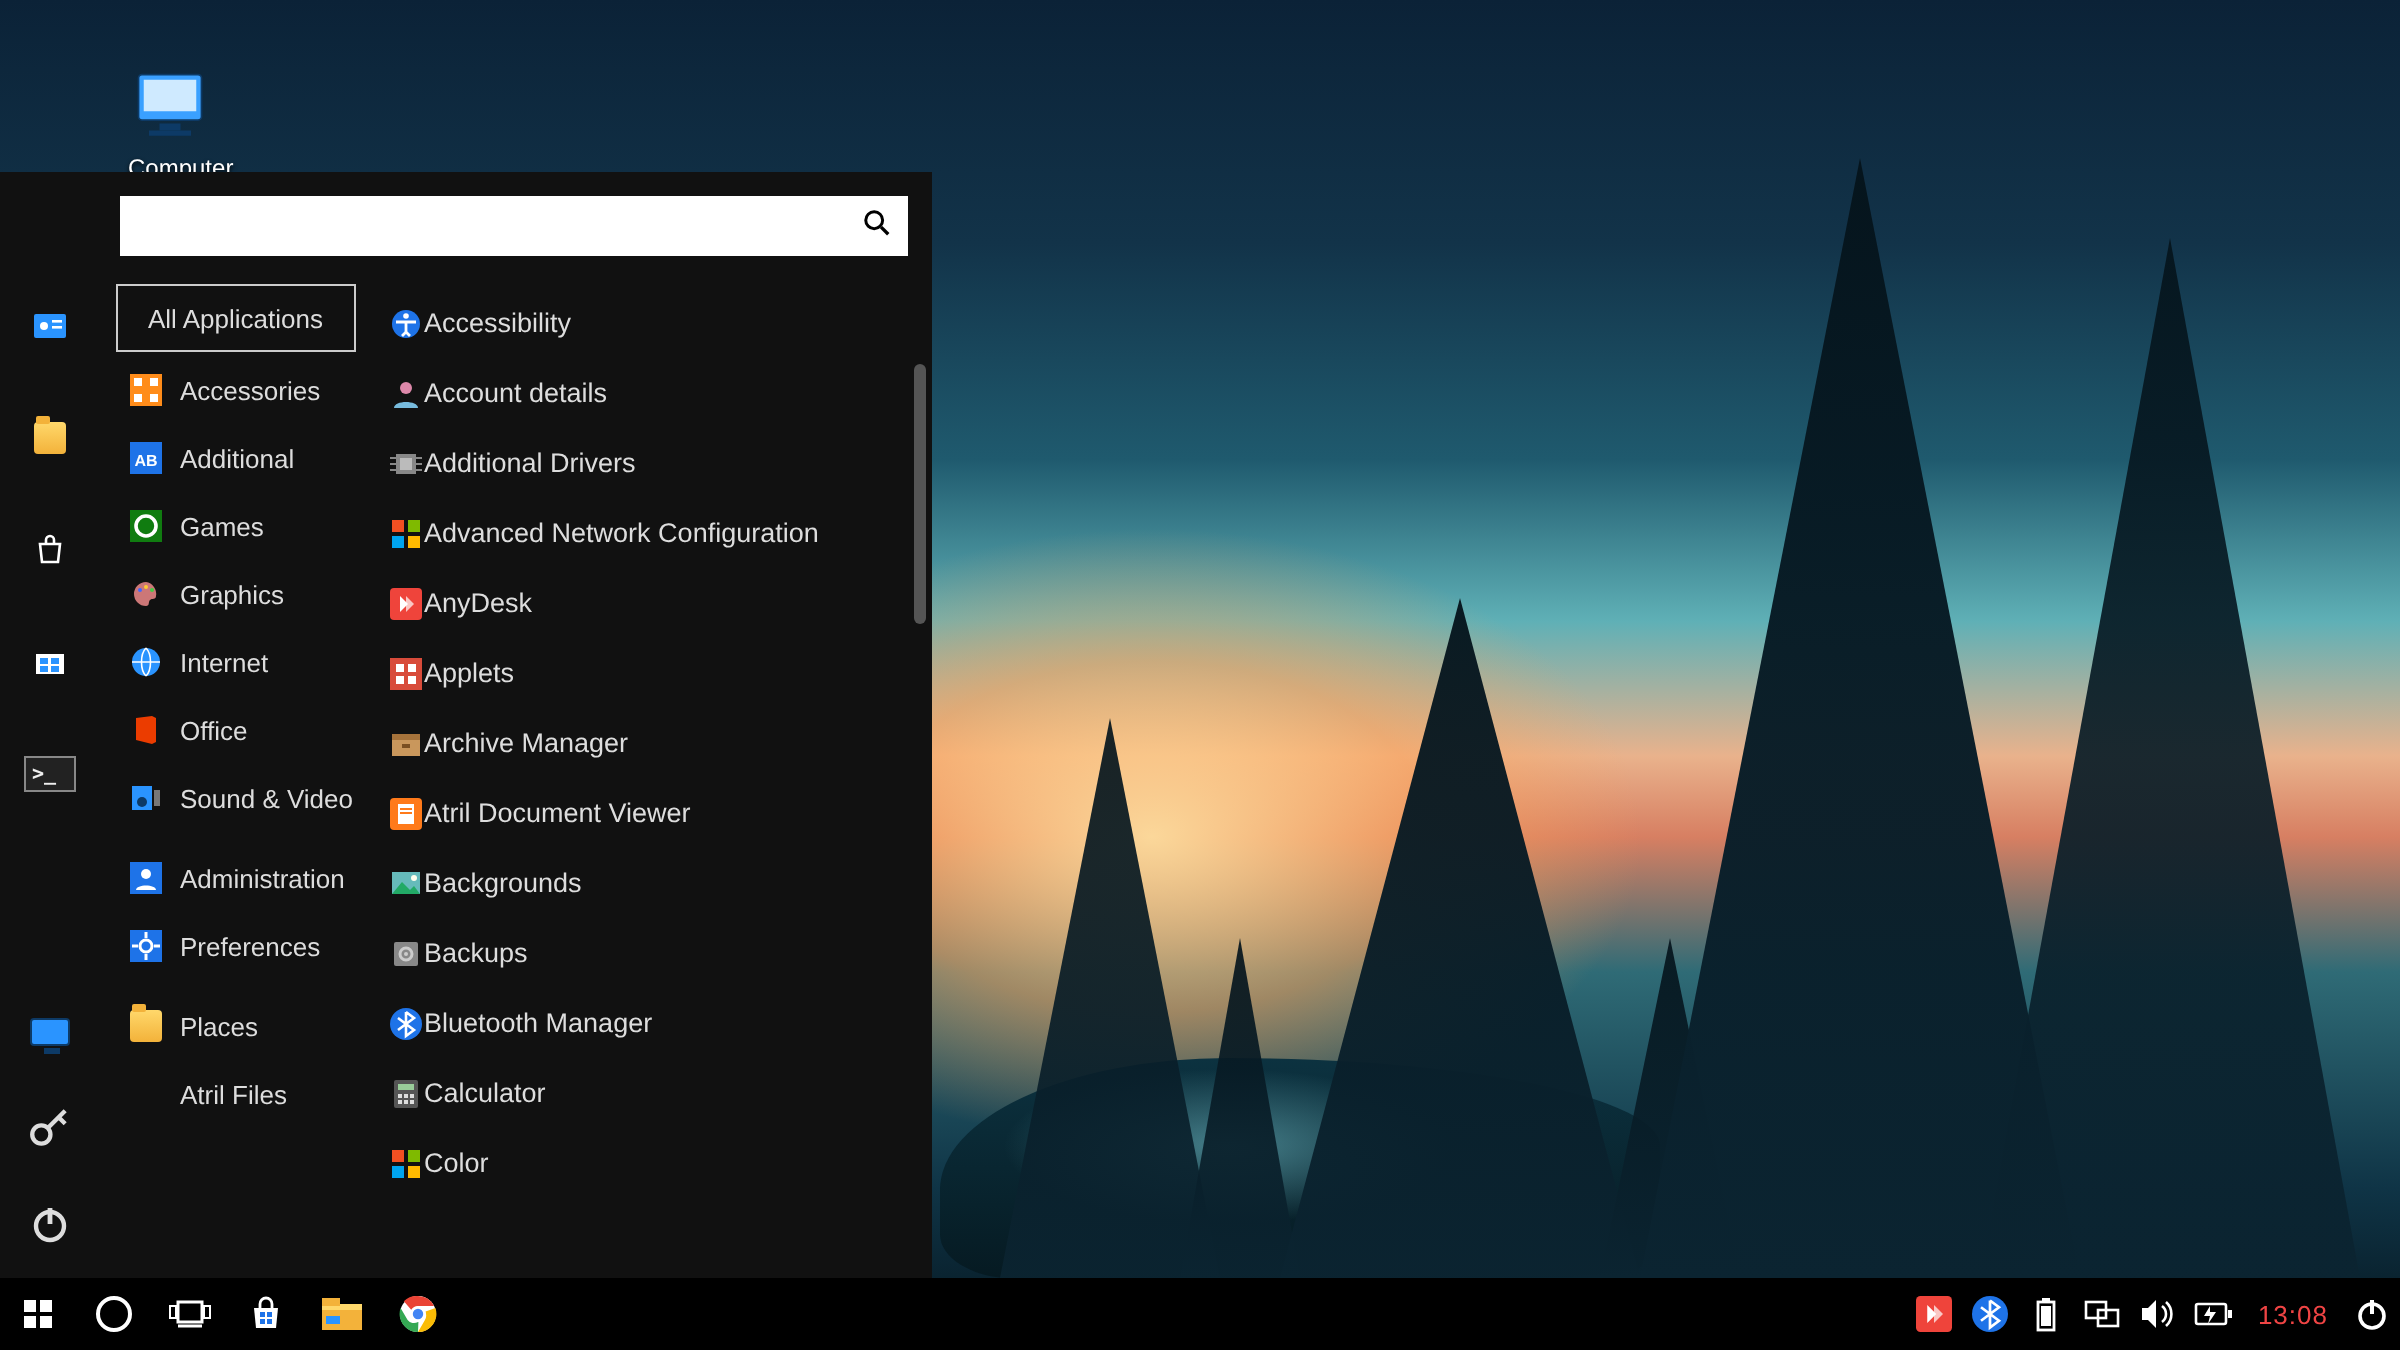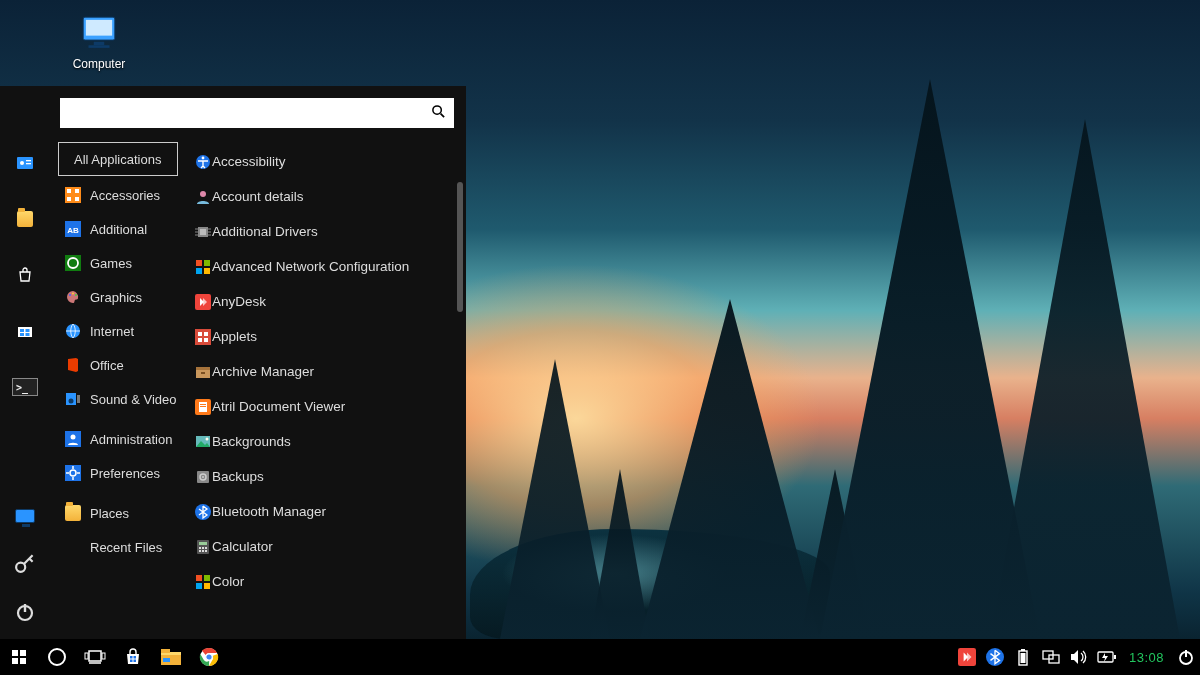--- a/index.html
+++ b/index.html
@@ -16,21 +16,21 @@
 .tree{position:absolute;bottom:36px;background:linear-gradient(#05141c,#0b2431);clip-path:polygon(50% 0,100% 100%,0 100%);opacity:.92}
 .t1{left:500px;width:110px;height:280px}
 .t2{left:590px;width:60px;height:170px}
 .t3{left:640px;width:180px;height:340px;opacity:.96}
 .t4{left:800px;width:70px;height:170px}
 .t5{right:160px;width:220px;height:560px;opacity:.98}
 .t6{right:20px;width:190px;height:520px}
 .t0{left:200px;width:80px;height:220px;opacity:.4}
 .water{position:absolute;left:470px;bottom:36px;width:360px;height:110px;background:radial-gradient(ellipse 160px 55px at 40% 40%,rgba(120,200,210,.55),transparent 70%),linear-gradient(#0c3240,#061a22);border-radius:40% 60% 20% 10%/60% 40% 10% 20%;filter:blur(.3px)}
 
-.desktop-icon{position:absolute;top:12px;left:64px;text-align:center;color:#fff;text-shadow:0 1px 2px #000;font-size:12px;width:70px;cursor:pointer}
+.desktop-icon{position:absolute;top:32px;left:64px;color:#fff;text-shadow:0 1px 2px #000;font-size:12px;width:70px;cursor:pointer}
 .desktop-icon svg{width:42px;height:42px}
 
 
 .startmenu{position:absolute;left:0;bottom:36px;top:86px;width:466px;background:#111;color:#ddd;display:flex;flex-direction:column}
 .search-row{padding:12px 12px 8px 60px}
 .search{display:flex;align-items:center;background:#fff;color:#000;height:30px;padding:0 8px}
 .search input{flex:1;border:none;outline:none;font-size:14px;background:transparent}
 .search .mag{font-size:15px}
 
 .columns{flex:1;display:flex;overflow:hidden;position:relative}
@@ -44,21 +44,21 @@
 .cat.selected{border:1px solid #ccc;margin:2px 8px 2px 0;padding:0 15px}
 .cat .cicon{width:18px;height:18px;display:flex;align-items:center;justify-content:center}
 .spacer6{height:6px}
 
 .apps{flex:1;padding:8px 4px 8px 4px;font-size:13.5px;overflow:hidden;position:relative}
 .app{display:flex;align-items:center;height:35px;padding:0 4px;cursor:pointer}
 .app .aicon{width:18px;height:18px;display:flex;align-items:center;justify-content:center}
 .scrollbar{position:absolute;right:3px;top:46px;width:6px;height:130px;background:#555;border-radius:3px}
 
 
-.taskbar{position:absolute;left:0;right:0;bottom:0;height:36px;background:#000;display:flex;align-items:center;color:#22c55e}
+.taskbar{position:absolute;left:0;right:0;bottom:0;height:36px;background:#000;display:flex;align-items:center;color:#ef4444}
 .tb-left{display:flex;align-items:center;height:100%}
 .tb-btn{width:38px;height:36px;display:flex;align-items:center;justify-content:center;cursor:pointer}
 .tb-right{margin-left:auto;display:flex;align-items:center;height:100%}
 .tray{width:28px;height:36px;display:flex;align-items:center;justify-content:center;cursor:pointer}
 .clock{padding:0 8px;font-size:13px;letter-spacing:.5px}
 
 
 .sq{width:16px;height:16px}
 .folder{background:linear-gradient(#ffd86b,#f3b23a);border-radius:2px;position:relative}
 .folder:before{content:"";position:absolute;top:-3px;left:1px;width:7px;height:4px;background:#f3b23a;border-radius:1px}
@@ -254,21 +254,21 @@
           </div>
         <div class="spacer6"></div>
         <div class="cat">
             <span class="cicon">
               <div class="sq folder"></div>
             </span>
             <span>Places</span>
           </div>
         <div class="cat">
             <span class="cicon"></span>
-            <span>Recent Files</span>
+            <span>Atril Files</span>
           </div>
       </div>
 
       <div class="apps">
         <div class="app">
             <span class="aicon">
               <svg class="sq" viewBox="0 0 16 16">
                 <circle cx="8" cy="8" r="7" fill="#1e73e8"></circle>
                 <circle cx="8" cy="4" r="1.4" fill="#fff"></circle>
                 <path d="M3 7h10M8 7v5M6 14l2-2 2 2" stroke="#fff" stroke-width="1.4" fill="none"></path>

